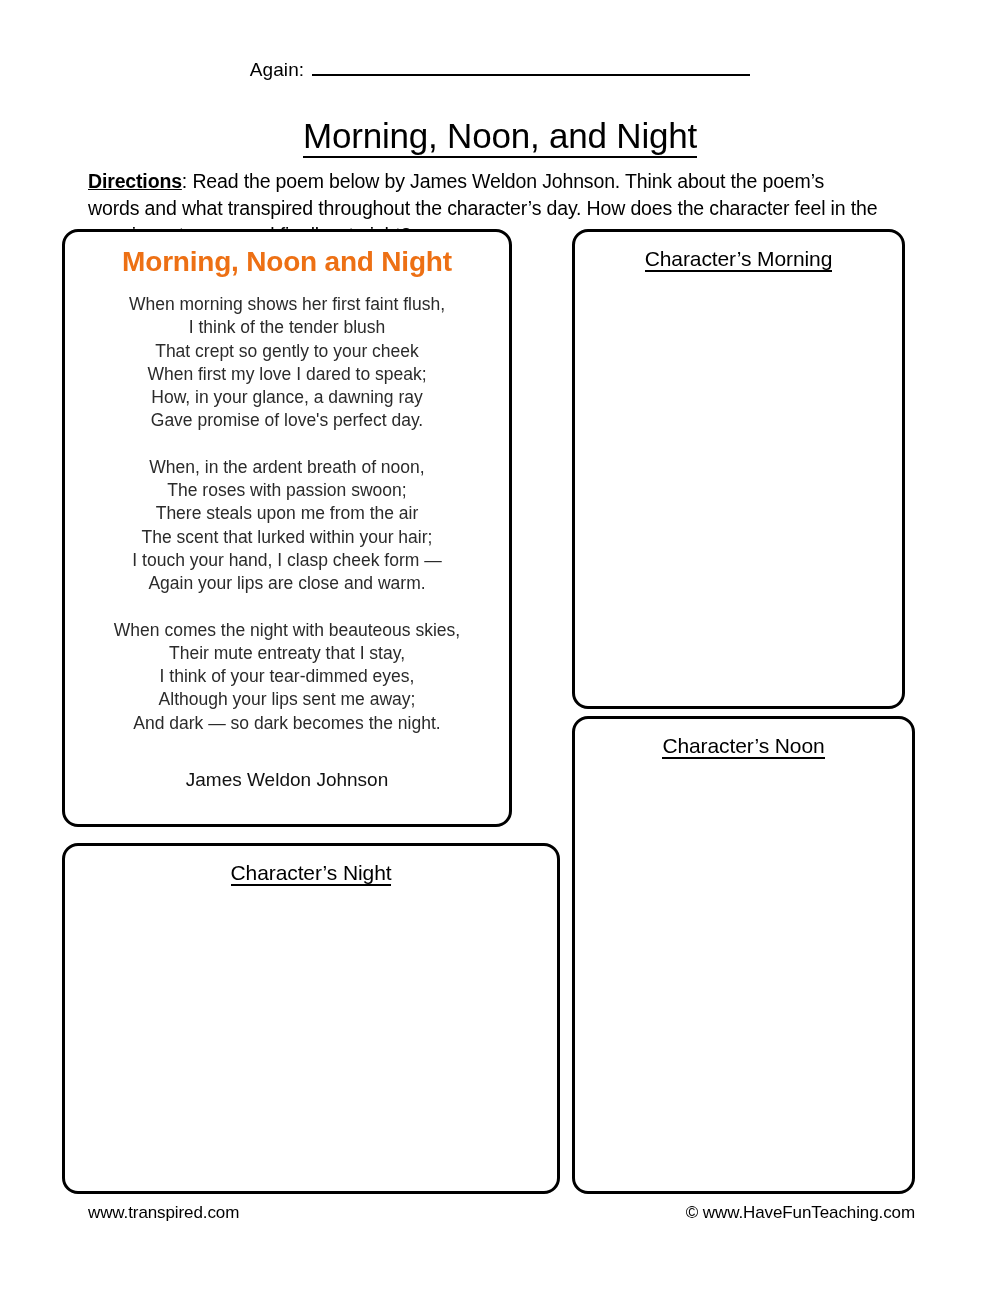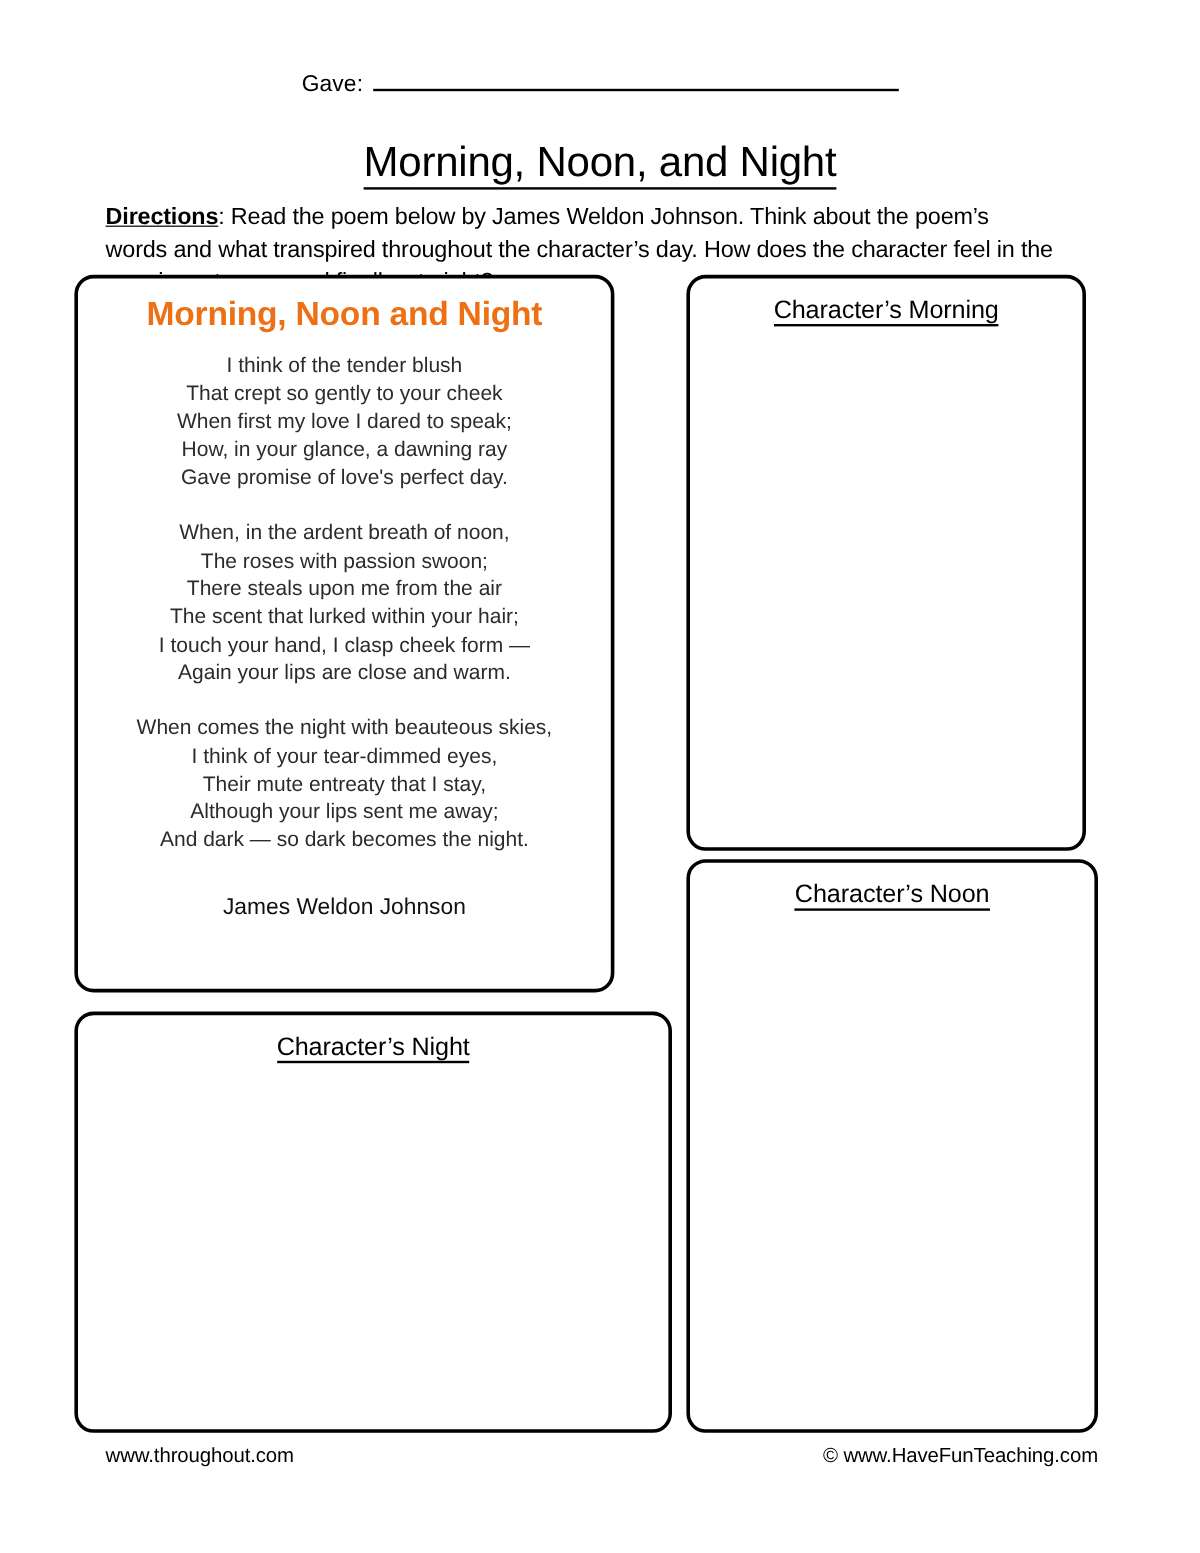--- a/index.html
+++ b/index.html
@@ -141,56 +141,57 @@
     top: 1203px;
     font-size: 17px;
     letter-spacing: -0.1px;
     text-align: right;
   }
 </style>
 </head>
 <body>
 
 <div class="name-row">
-  <span class="name-label">Gave:</span><span class="name-blank"></span>
+  <span class="name-label">Again:</span><span class="name-blank"></span>
 </div>
 
 <h1 class="page-title">
   <span>Morning, Noon, and Night</span>
 </h1>
 
 <p class="directions">
   <span class="dir-label">Directions</span><span>:  Read the poem below by James Weldon Johnson.  Think about the poem’s words and what transpired throughout the character’s day.  How does the character feel in the morning, at noon, and finally, at night?</span>
 </p>
 
 <div class="box" id="poem-box">
   <div class="poem-title">Morning, Noon and Night</div>
   <div class="poem-body">
 
     <div class="stanza">
+      <div class="poem-line">When morning shows her first faint flush,</div>
       <div class="poem-line">I think of the tender blush</div>
       <div class="poem-line">That crept so gently to your cheek</div>
       <div class="poem-line">When first my love I dared to speak;</div>
       <div class="poem-line">How, in your glance, a dawning ray</div>
       <div class="poem-line">Gave promise of love's perfect day.</div>
     </div>
 
     <div class="stanza">
       <div class="poem-line">When, in the ardent breath of noon,</div>
       <div class="poem-line">The roses with passion swoon;</div>
       <div class="poem-line">There steals upon me from the air</div>
       <div class="poem-line">The scent that lurked within your hair;</div>
       <div class="poem-line">I touch your hand, I clasp cheek form —</div>
       <div class="poem-line">Again your lips are close and warm.</div>
     </div>
 
     <div class="stanza">
       <div class="poem-line">When comes the night with beauteous skies,</div>
+      <div class="poem-line">Their mute entreaty that I stay,</div>
       <div class="poem-line">I think of your tear-dimmed eyes,</div>
-      <div class="poem-line">Their mute entreaty that I stay,</div>
       <div class="poem-line">Although your lips sent me away;</div>
       <div class="poem-line">And dark — so dark becomes the night.</div>
     </div>
 
   </div>
   <div class="poem-author">James Weldon Johnson</div>
 </div>
 
 <div class="box" id="morning-box">
   <div class="box-heading">
@@ -206,14 +207,14 @@
   <div class="answer-area"></div>
 </div>
 
 <div class="box" id="night-box">
   <div class="box-heading">
     <span>Character’s Night</span>
   </div>
   <div class="answer-area"></div>
 </div>
 
-<div class="footer-left">www.throughout.com</div>
+<div class="footer-left">www.transpired.com</div>
 <div class="footer-right">© www.HaveFunTeaching.com</div>
 
 </body></html>

